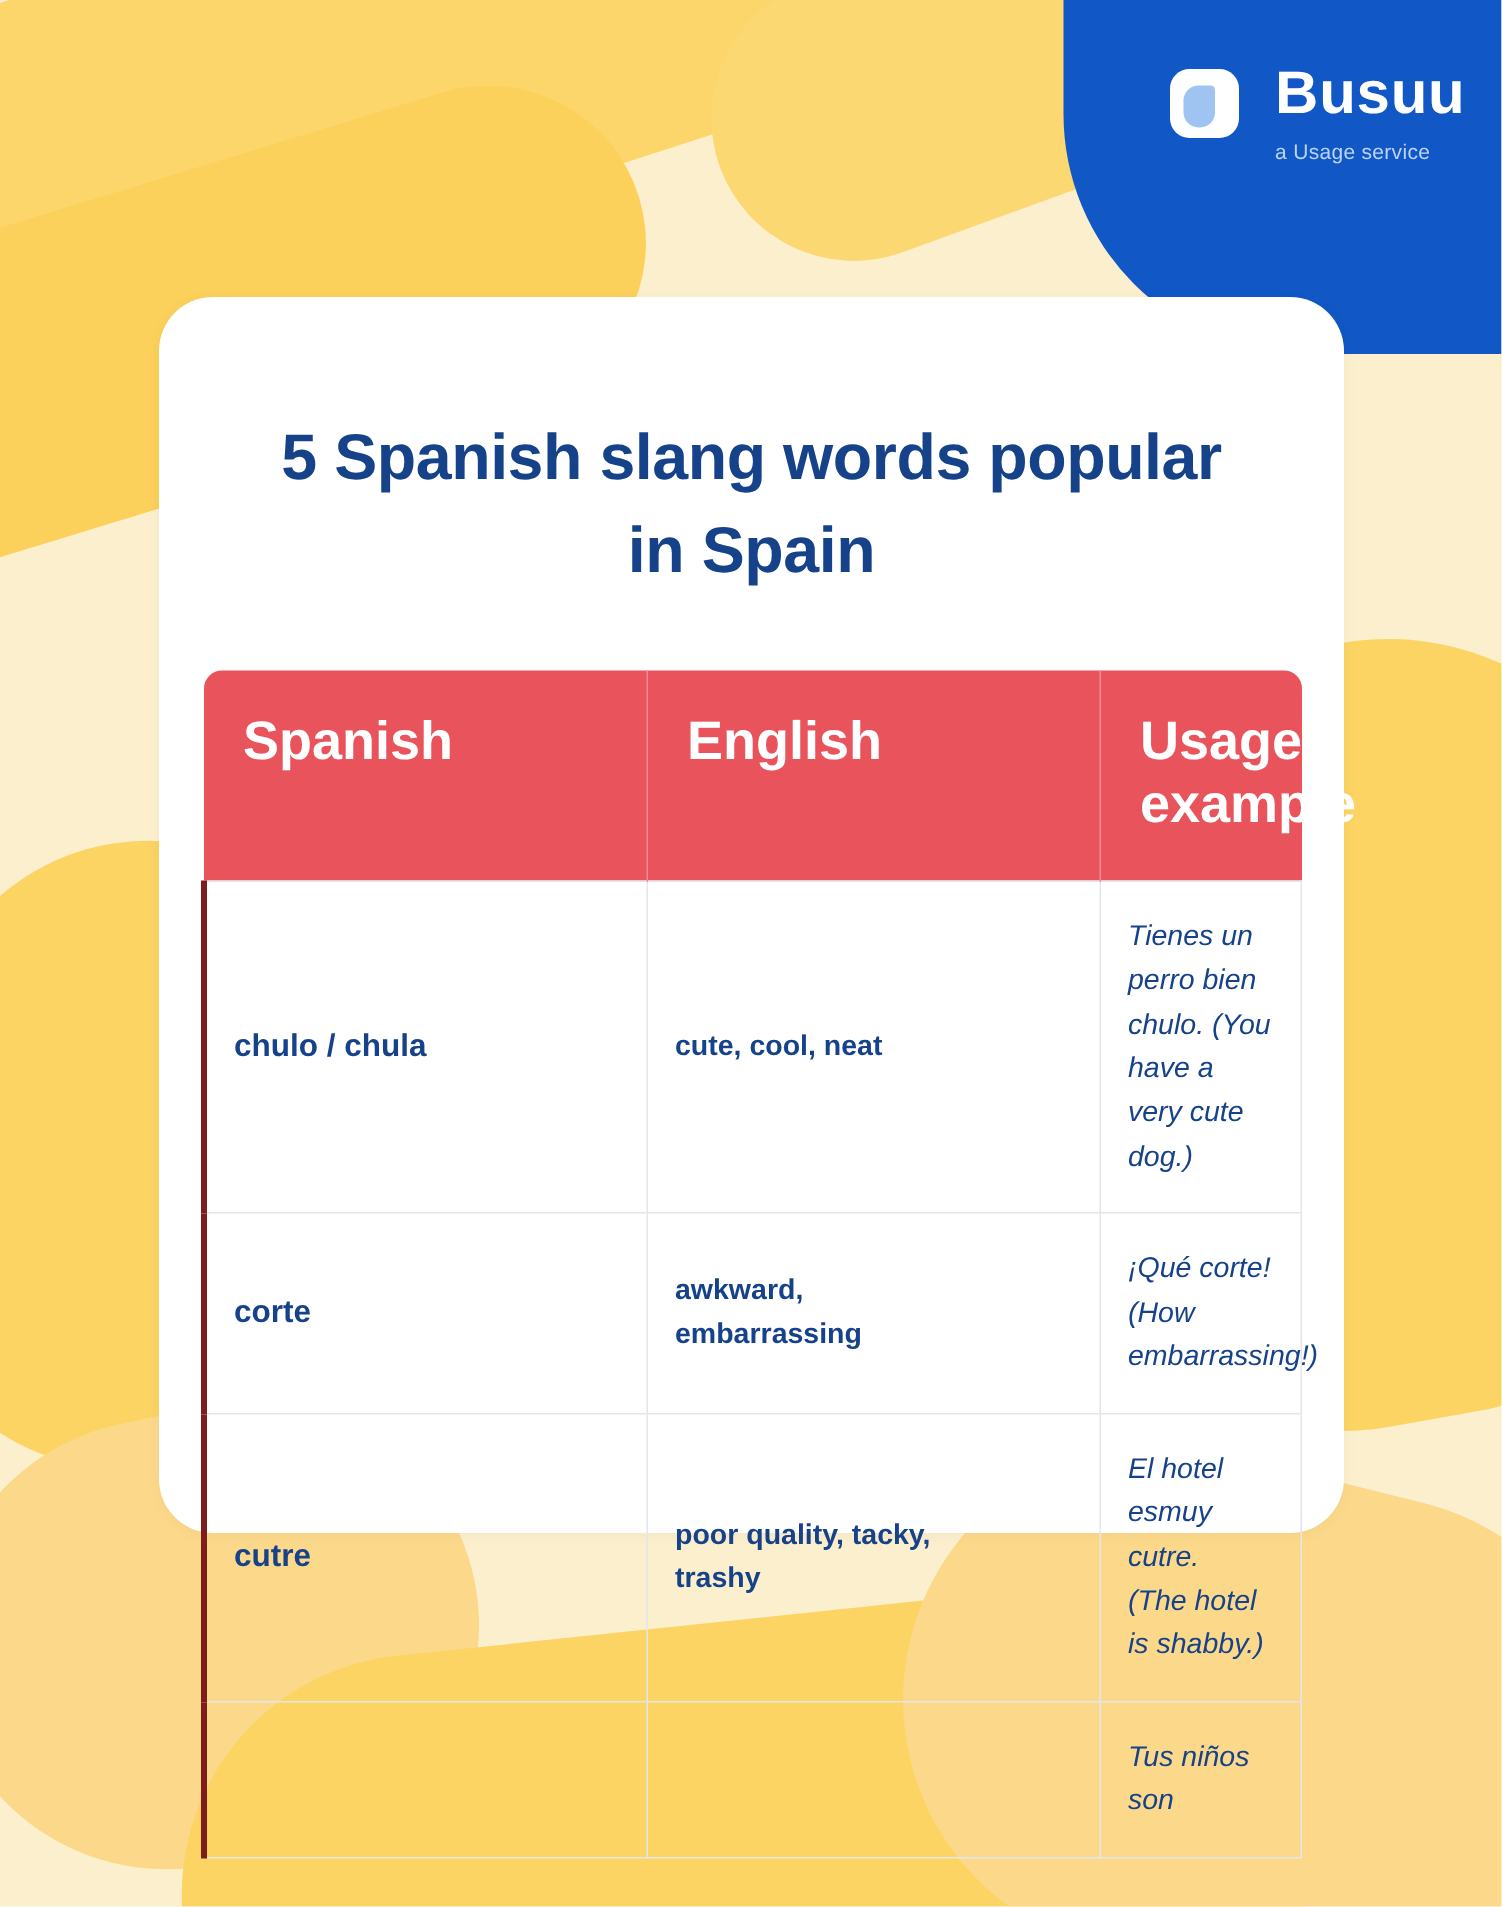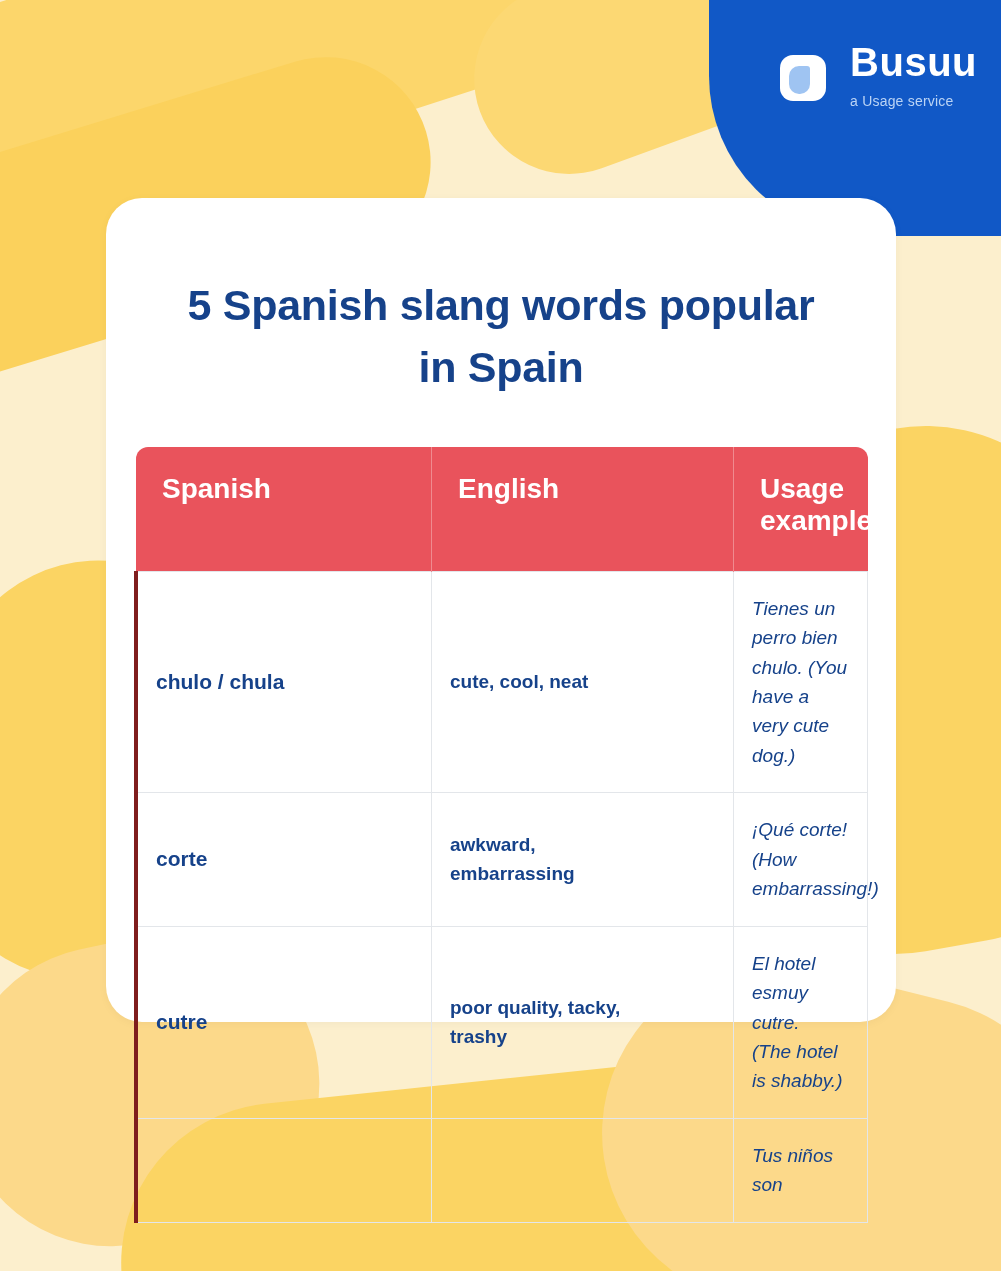--- a/index.html
+++ b/index.html
@@ -113,21 +113,21 @@
     background: #1158C6;
     border-bottom-left-radius: 160px;
     border-bottom-right-radius: 0;
     overflow: hidden;
   }
   .brand-inner {
     position: absolute;
     right: 24px;
     top: 42px;
     display: flex;
-    align-items: center;
+    align-items: flex-start;
     gap: 24px;
   }
   .brand-mark {
     width: 46px;
     height: 46px;
     background: #ffffff;
     border-radius: 13px;
     position: relative;
     margin-top: 4px;
   }
@@ -190,21 +190,21 @@
   }
   table.slang {
     width: 100%;
     border-collapse: collapse;
     table-layout: fixed;
   }
   table.slang th {
     background: #E9535C;
     color: #ffffff;
     text-align: left;
-    font-size: 28px;
+    font-size: 36px;
     font-weight: bold;
     padding: 26px 26px 30px 26px;
     vertical-align: top;
     border-right: 1px solid #F08A8F;
     height: 68px;
   }
   table.slang th:last-child { border-right: none; }
   table.slang th.c1 { border-top-left-radius: 12px; width: 243px; }
   table.slang th.c2 { width: 249px; }
   table.slang th.c3 { border-top-right-radius: 12px; }

